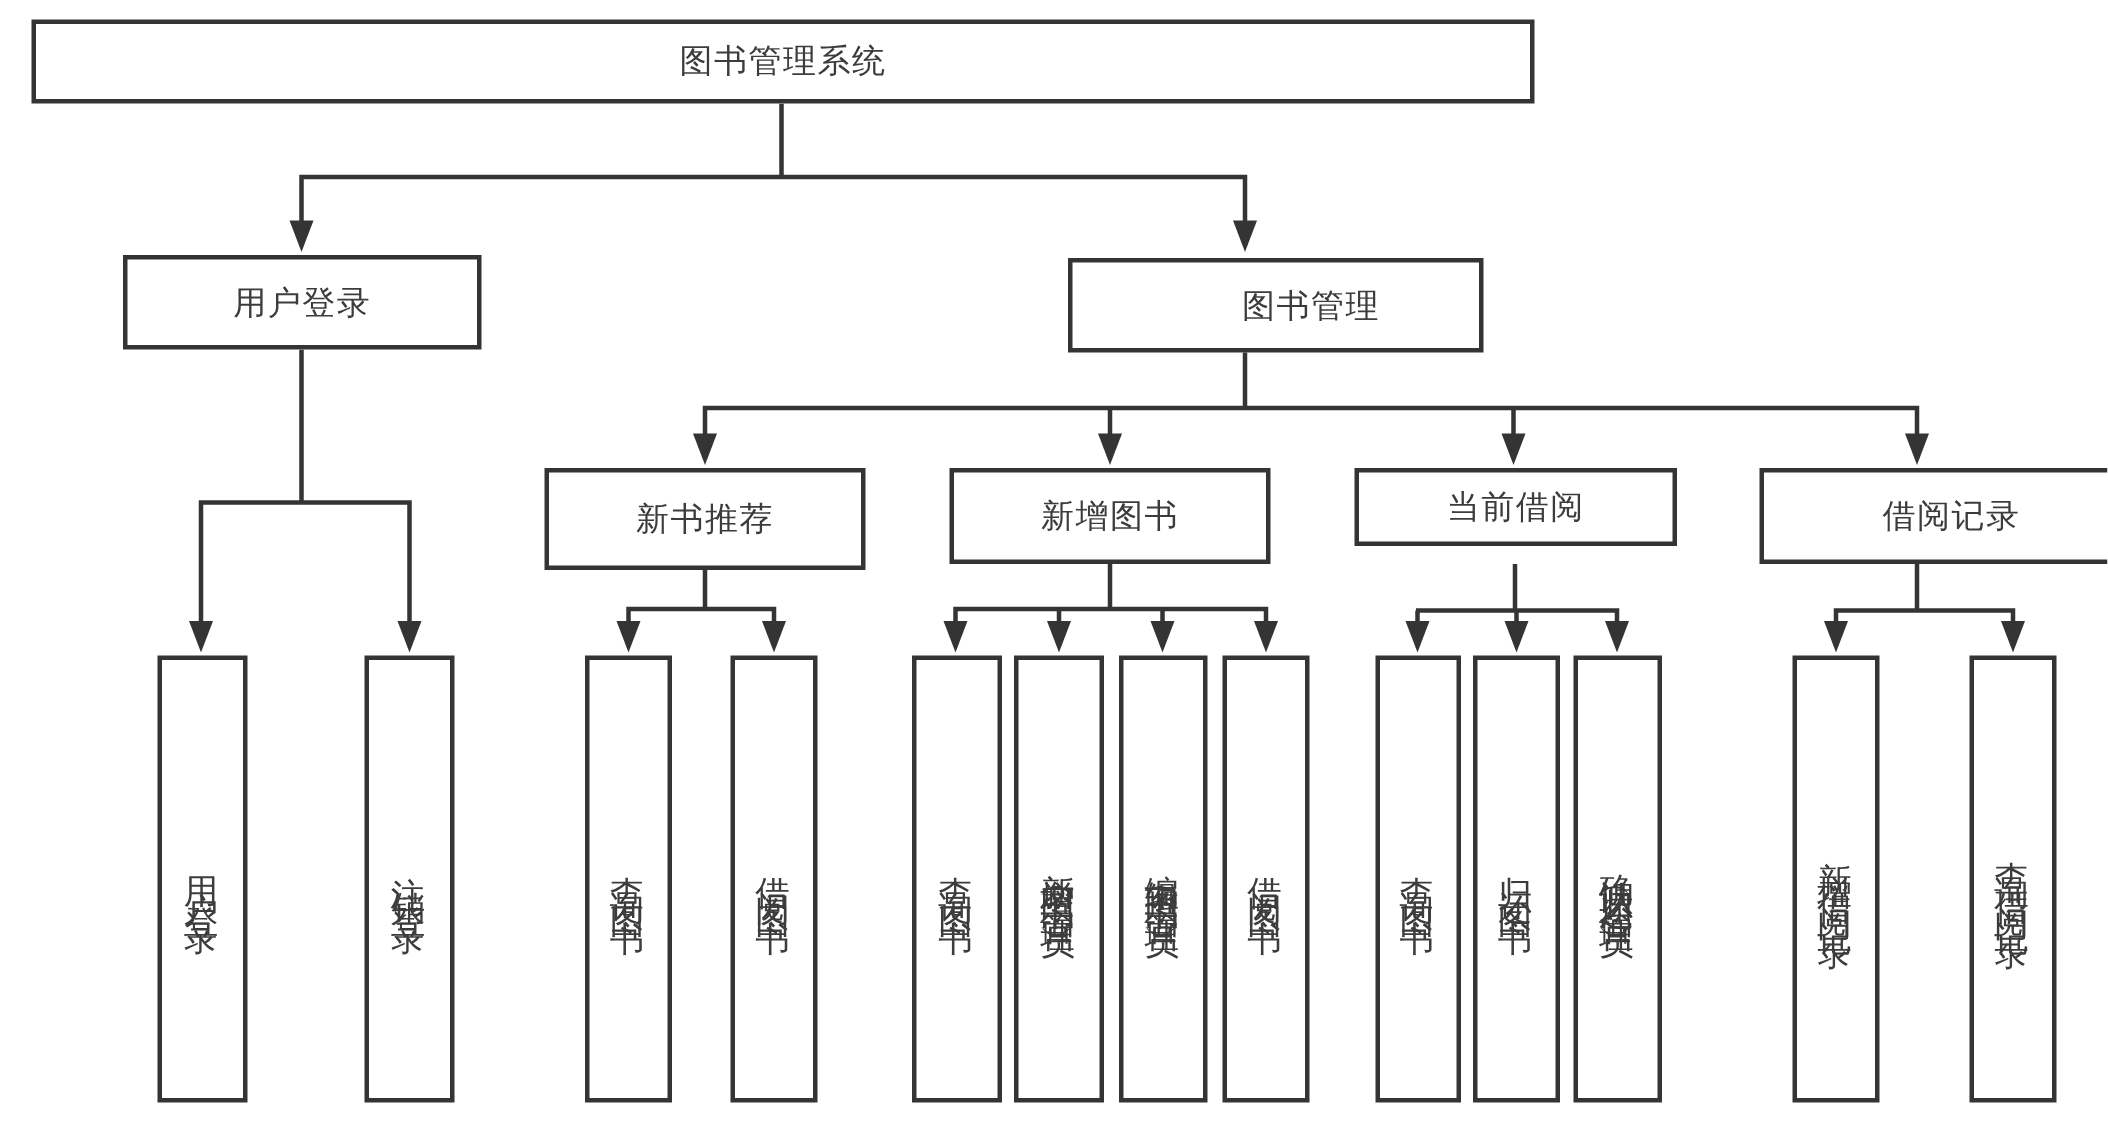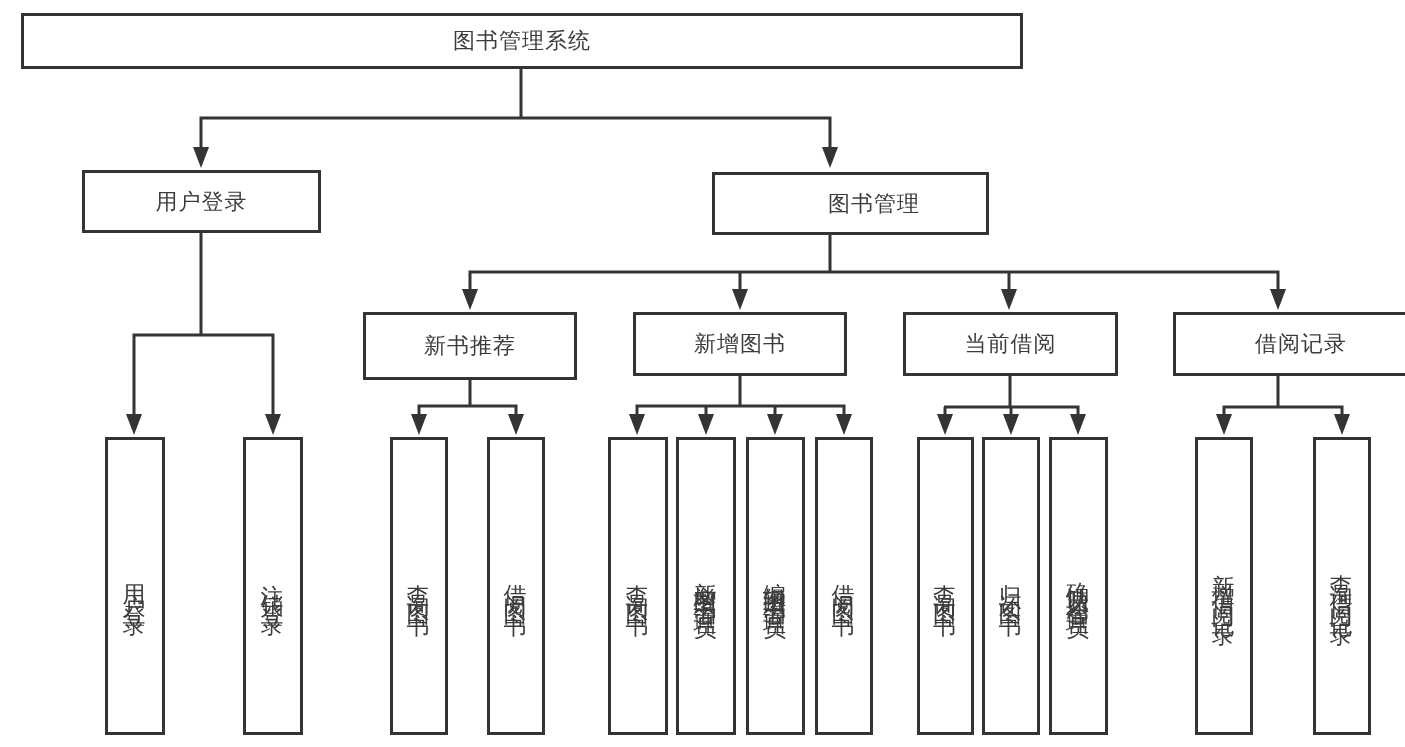--- a/index.html
+++ b/index.html
@@ -134,21 +134,21 @@
   <div class="node h-node" style="left:712px; top:172px; width:277px; height:63px;padding-left:47px;">
     <span>图书管理</span>
   </div>
 
   <div class="node h-node" style="left:363px; top:312px; width:214px; height:68px;">
     <span>新书推荐</span>
   </div>
   <div class="node h-node" style="left:633px; top:312px; width:214px; height:64px;">
     <span>新增图书</span>
   </div>
-  <div class="node h-node" style="left:903px; top:312px; width:215px; height:64px;">
+  <div class="node h-node" style="left:903px; top:312px; width:215px; height:52px;">
     <span>当前借阅</span>
   </div>
   <div class="node h-node" style="left:1173px; top:312px; width:256px; height:64px;">
     <span>借阅记录</span>
   </div>
 
   <div class="node v-node" style="left:105px;">
     <span class="vtext loose">用户登录</span>
   </div>
   <div class="node v-node" style="left:243px;">

